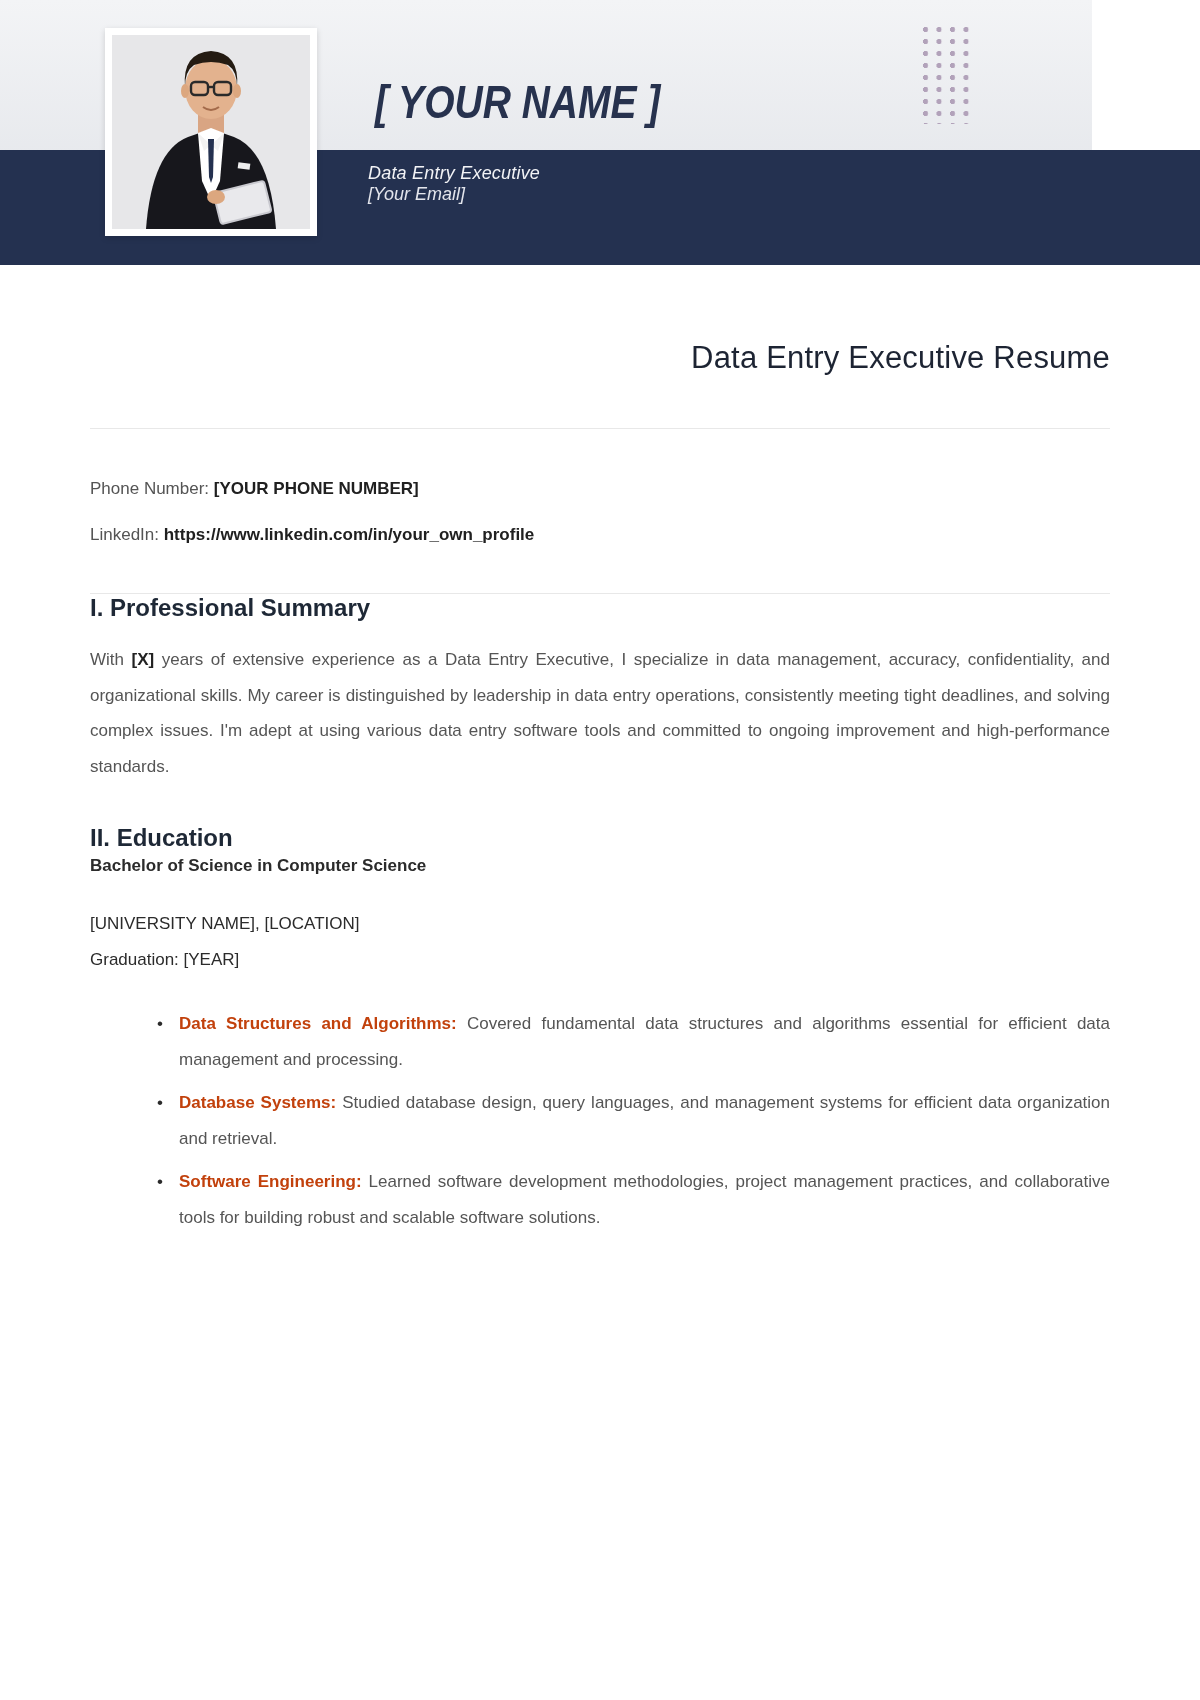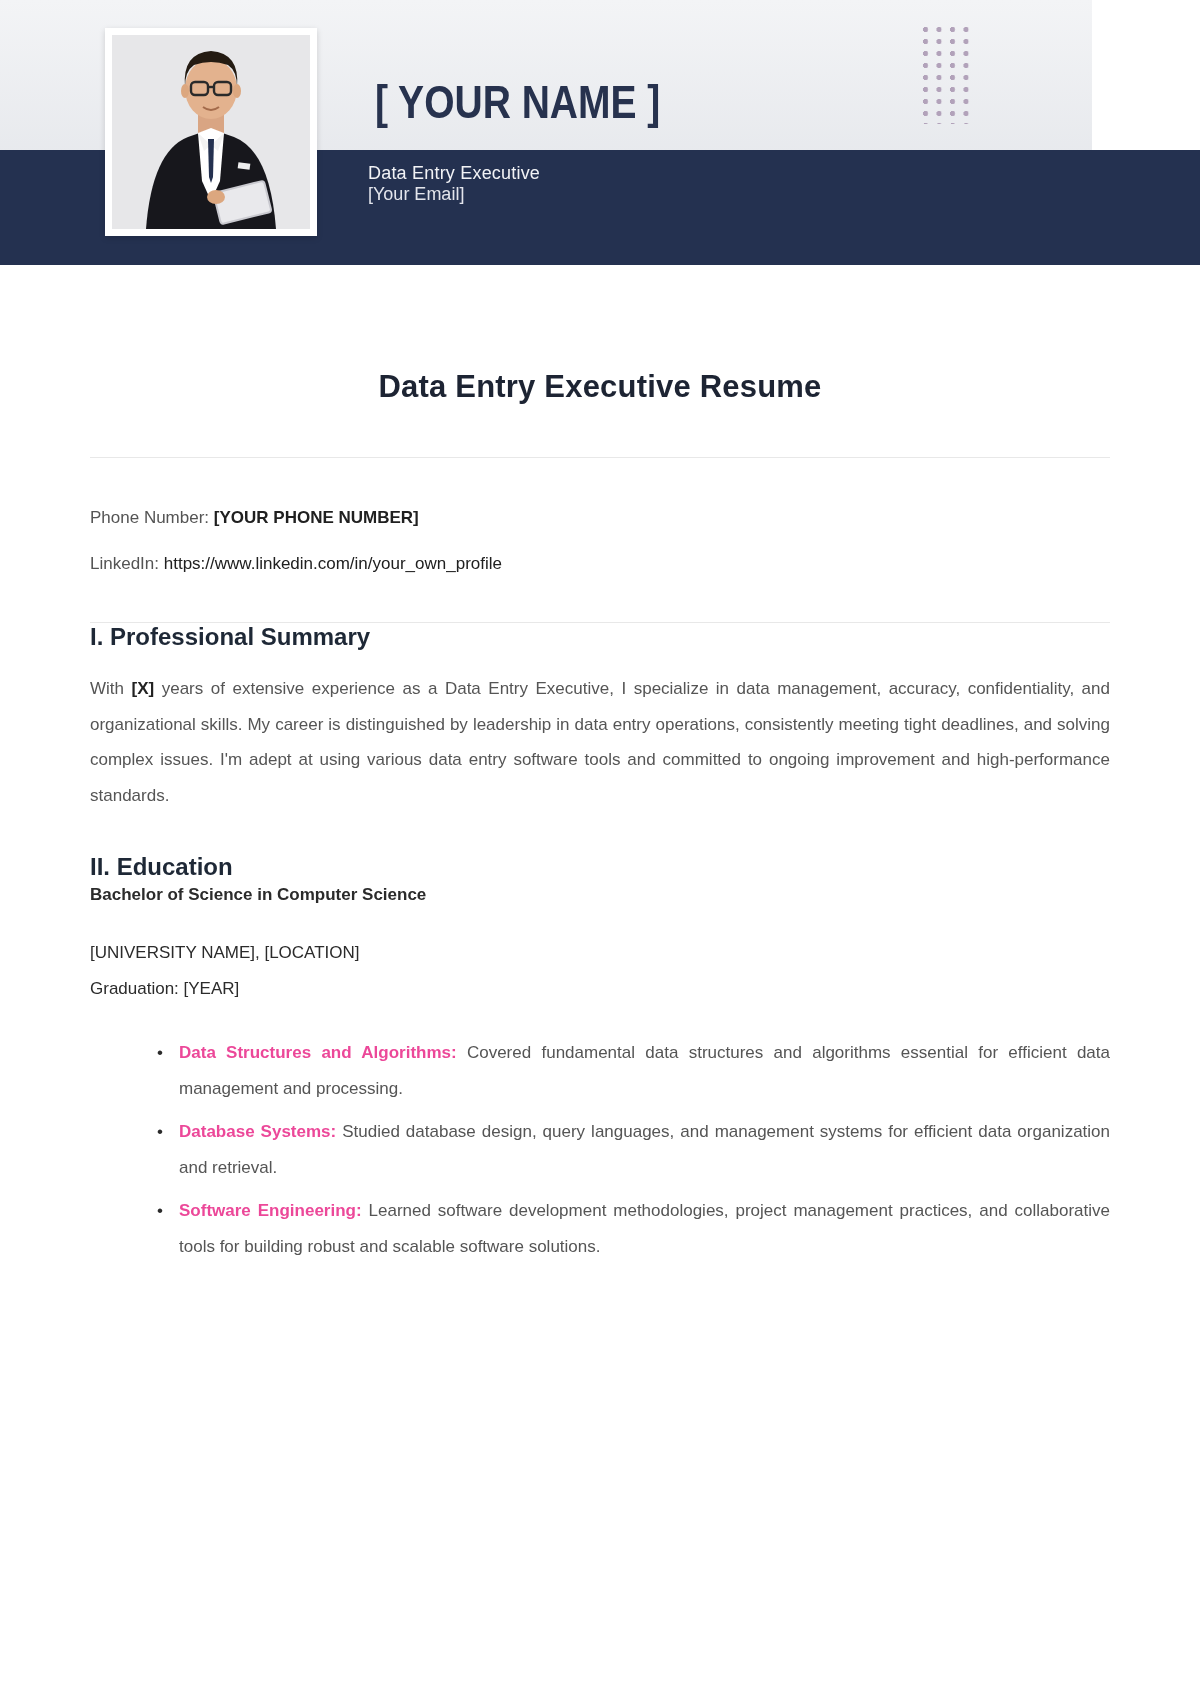--- a/index.html
+++ b/index.html
@@ -5,21 +5,21 @@
   * { box-sizing: border-box; margin: 0; padding: 0; }
   html, body { width: 1200px; }
   body {
     width: 1200px; height: 1700px; overflow: hidden;
     background: #ffffff;
     font-family: "Liberation Sans", sans-serif;
     color: #4f4f4f;
   }
 
   
-  .header { position: relative; width: 1092px; height: 265px; background: linear-gradient(180deg, #f3f4f6 0%, #e7e9ed 60%, #dcdee3 100%); }
+  .header { position: relative; width: 1092px; height: 265px; background: linear-gradient(180deg, #f3f4f6 0%, #e7e9ed 60%, #dcdee3 100%); font-style: italic; }
   .header-band { position: absolute; left: 0; top: 150px; width: 1200px; height: 115px; background: #243150; }
   .photo-frame {
     position: absolute; left: 105px; top: 28px; width: 212px; height: 208px;
     background: #ffffff; padding: 7px; box-shadow: 0 2px 6px rgba(0,0,0,0.15); z-index: 2;
   }
   .photo-frame svg { display: block; width: 198px; height: 194px; }
   .header-name {
     position: absolute; left: 375px; top: 74px;
     font-size: 47px; font-weight: 700; color: #27324e;
     letter-spacing: 0px; white-space: nowrap;
@@ -30,31 +30,31 @@
   .header-email { font-size: 18px; color: #e3e5ec; }
   .dots-deco {
     position: absolute; right: 116px; top: 26px; width: 54px; height: 98px;
     background-image: radial-gradient(circle at 3.5px 3.5px, #b2a2ba 2.6px, transparent 2.8px);
     background-size: 13.5px 12px;
   }
 
   
   .content { padding: 0 90px; width: 1200px; }
   .resume-title {
-    margin-top: 104px; text-align: center;
-    font-size: 31px; font-weight: 700; color: #1d2433; letter-spacing: 0.2px;
+    margin-top: 75px; text-align: right;
+    font-size: 31px; font-weight: 400; color: #1d2433; letter-spacing: 0.2px;
   }
   .divider { border: none; height: 1px; background: #e8e8e8; }
   .divider-1 { margin-top: 52px; }
   .divider-2 { margin-top: 44px; }
 
   .contact { margin-top: 46px; font-size: 17px; color: #545454; }
   .contact p { margin-bottom: 18px; line-height: 28px; }
   .contact b { color: #202020; }
-  .contact a { color: #202020; font-weight: 400; text-decoration: none; }
+  .contact a { color: #202020; font-weight: 700; text-decoration: none; }
 
   .section-heading { font-size: 24px; font-weight: 700; color: #1e2836; }
   .summary-heading { }
   .summary-text {
     margin-top: 20px; font-size: 17px; line-height: 35.5px; color: #555555;
     text-align: justify; text-justify: inter-word;
   }
   .summary-text b { color: #222222; }
 
   .education-heading { margin-top: 40px; }
@@ -66,21 +66,21 @@
   .coursework-list { list-style: none; margin-top: 20px; padding-left: 12px; }
   .coursework-list li {
     position: relative; padding-left: 22px; margin-bottom: 8px;
     font-size: 17px; line-height: 35.5px; color: #555555;
     text-align: justify; text-justify: inter-word;
   }
   .coursework-list li::before {
     content: "\2022"; position: absolute; left: 0; top: 0;
     color: #2b2b2b; font-size: 17px;
   }
-  .coursework-list b { color: #ec4899; }
+  .coursework-list b { color: #c2410c; }
 </style>
 </head>
 <body>
 
 <div class="header">
   <div class="header-band"></div>
 
   <div class="photo-frame">
     <svg viewBox="0 0 198 194">
       <rect width="198" height="194" fill="#ebebec"></rect>

